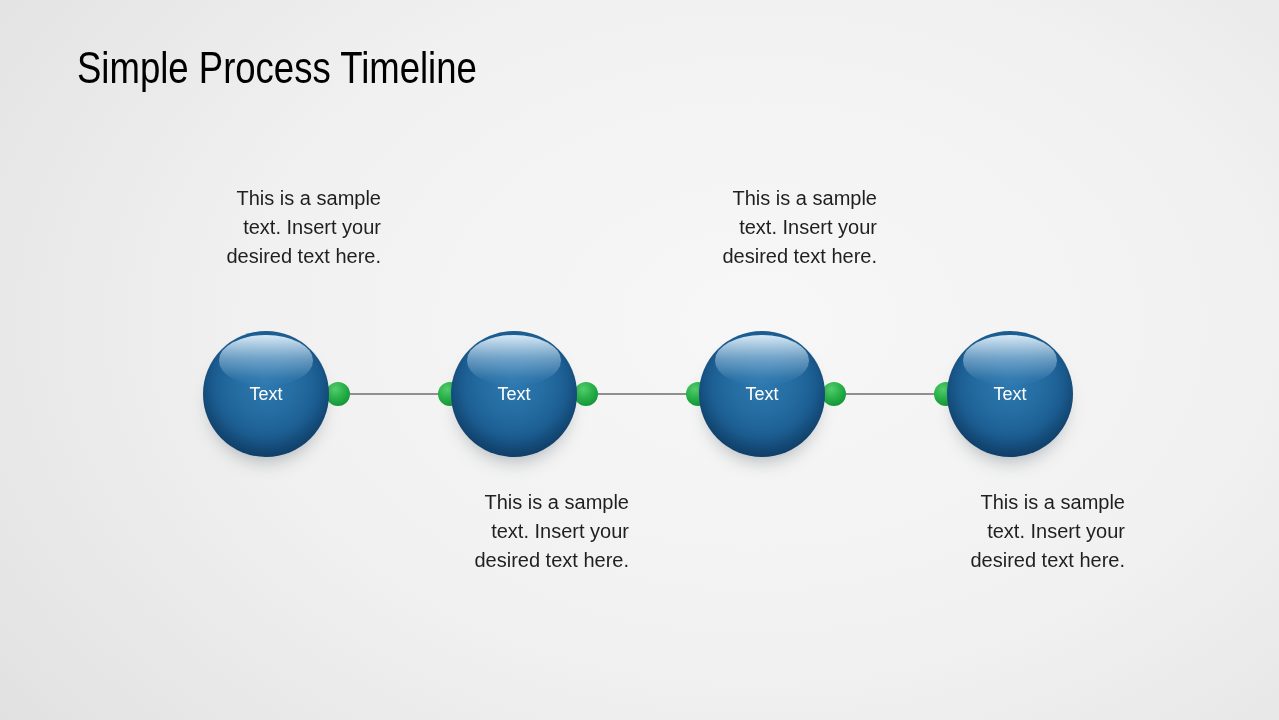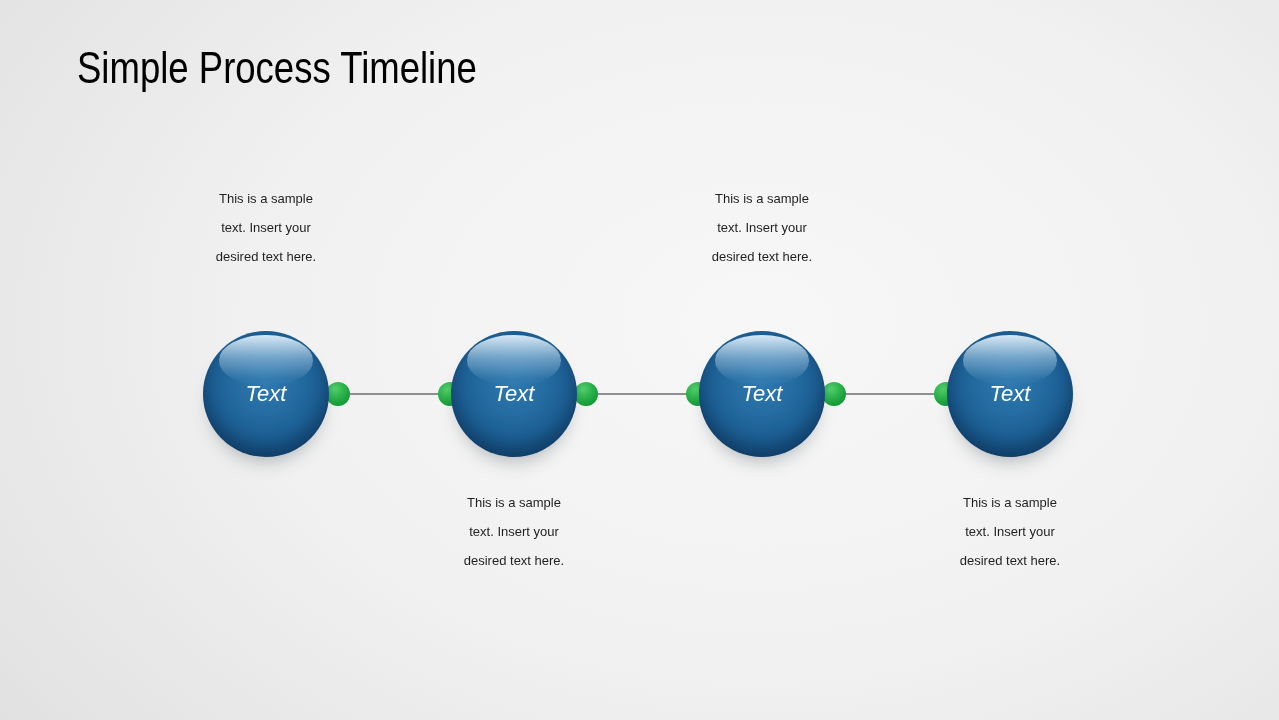--- a/index.html
+++ b/index.html
@@ -25,22 +25,22 @@
     line-height: 52px;
     color: var(--title-text, #000000);
     white-space: nowrap;
     transform: scaleX(0.83);
     transform-origin: 0 50%;
   }
 
   .caption {
     position: absolute;
     width: 230px;
-    text-align: center;
-    font-size: 13px;
+    text-align: right;
+    font-size: 20px;
     line-height: 29px;
     color: var(--caption-text, #1f1f1f);
     white-space: pre-line;
   }
   .c1 { left: 151px; top: 184px; }
   .c2 { left: 399px; top: 488px; }
   .c3 { left: 647px; top: 184px; }
   .c4 { left: 895px; top: 488px; }
 
   .line {
@@ -102,24 +102,23 @@
       rgba(120, 170, 215, 0) 100%);
   }
   .s1 { left: 203px; }
   .s2 { left: 451px; }
   .s3 { left: 699px; }
   .s4 { left: 947px; }
 
   .sphere-label {
     position: relative;
     color: var(--step-label, #ffffff);
-    font-size: 22px;
+    font-size: 18px;
     font-weight: 400;
     z-index: 4;
-    font-style: italic;
   }
 </style>
 </head>
 <body>
 
 <div class="slide">
 
   <h1 class="title">Simple Process Timeline</h1>
 
   <div class="caption c1">This is a sample

